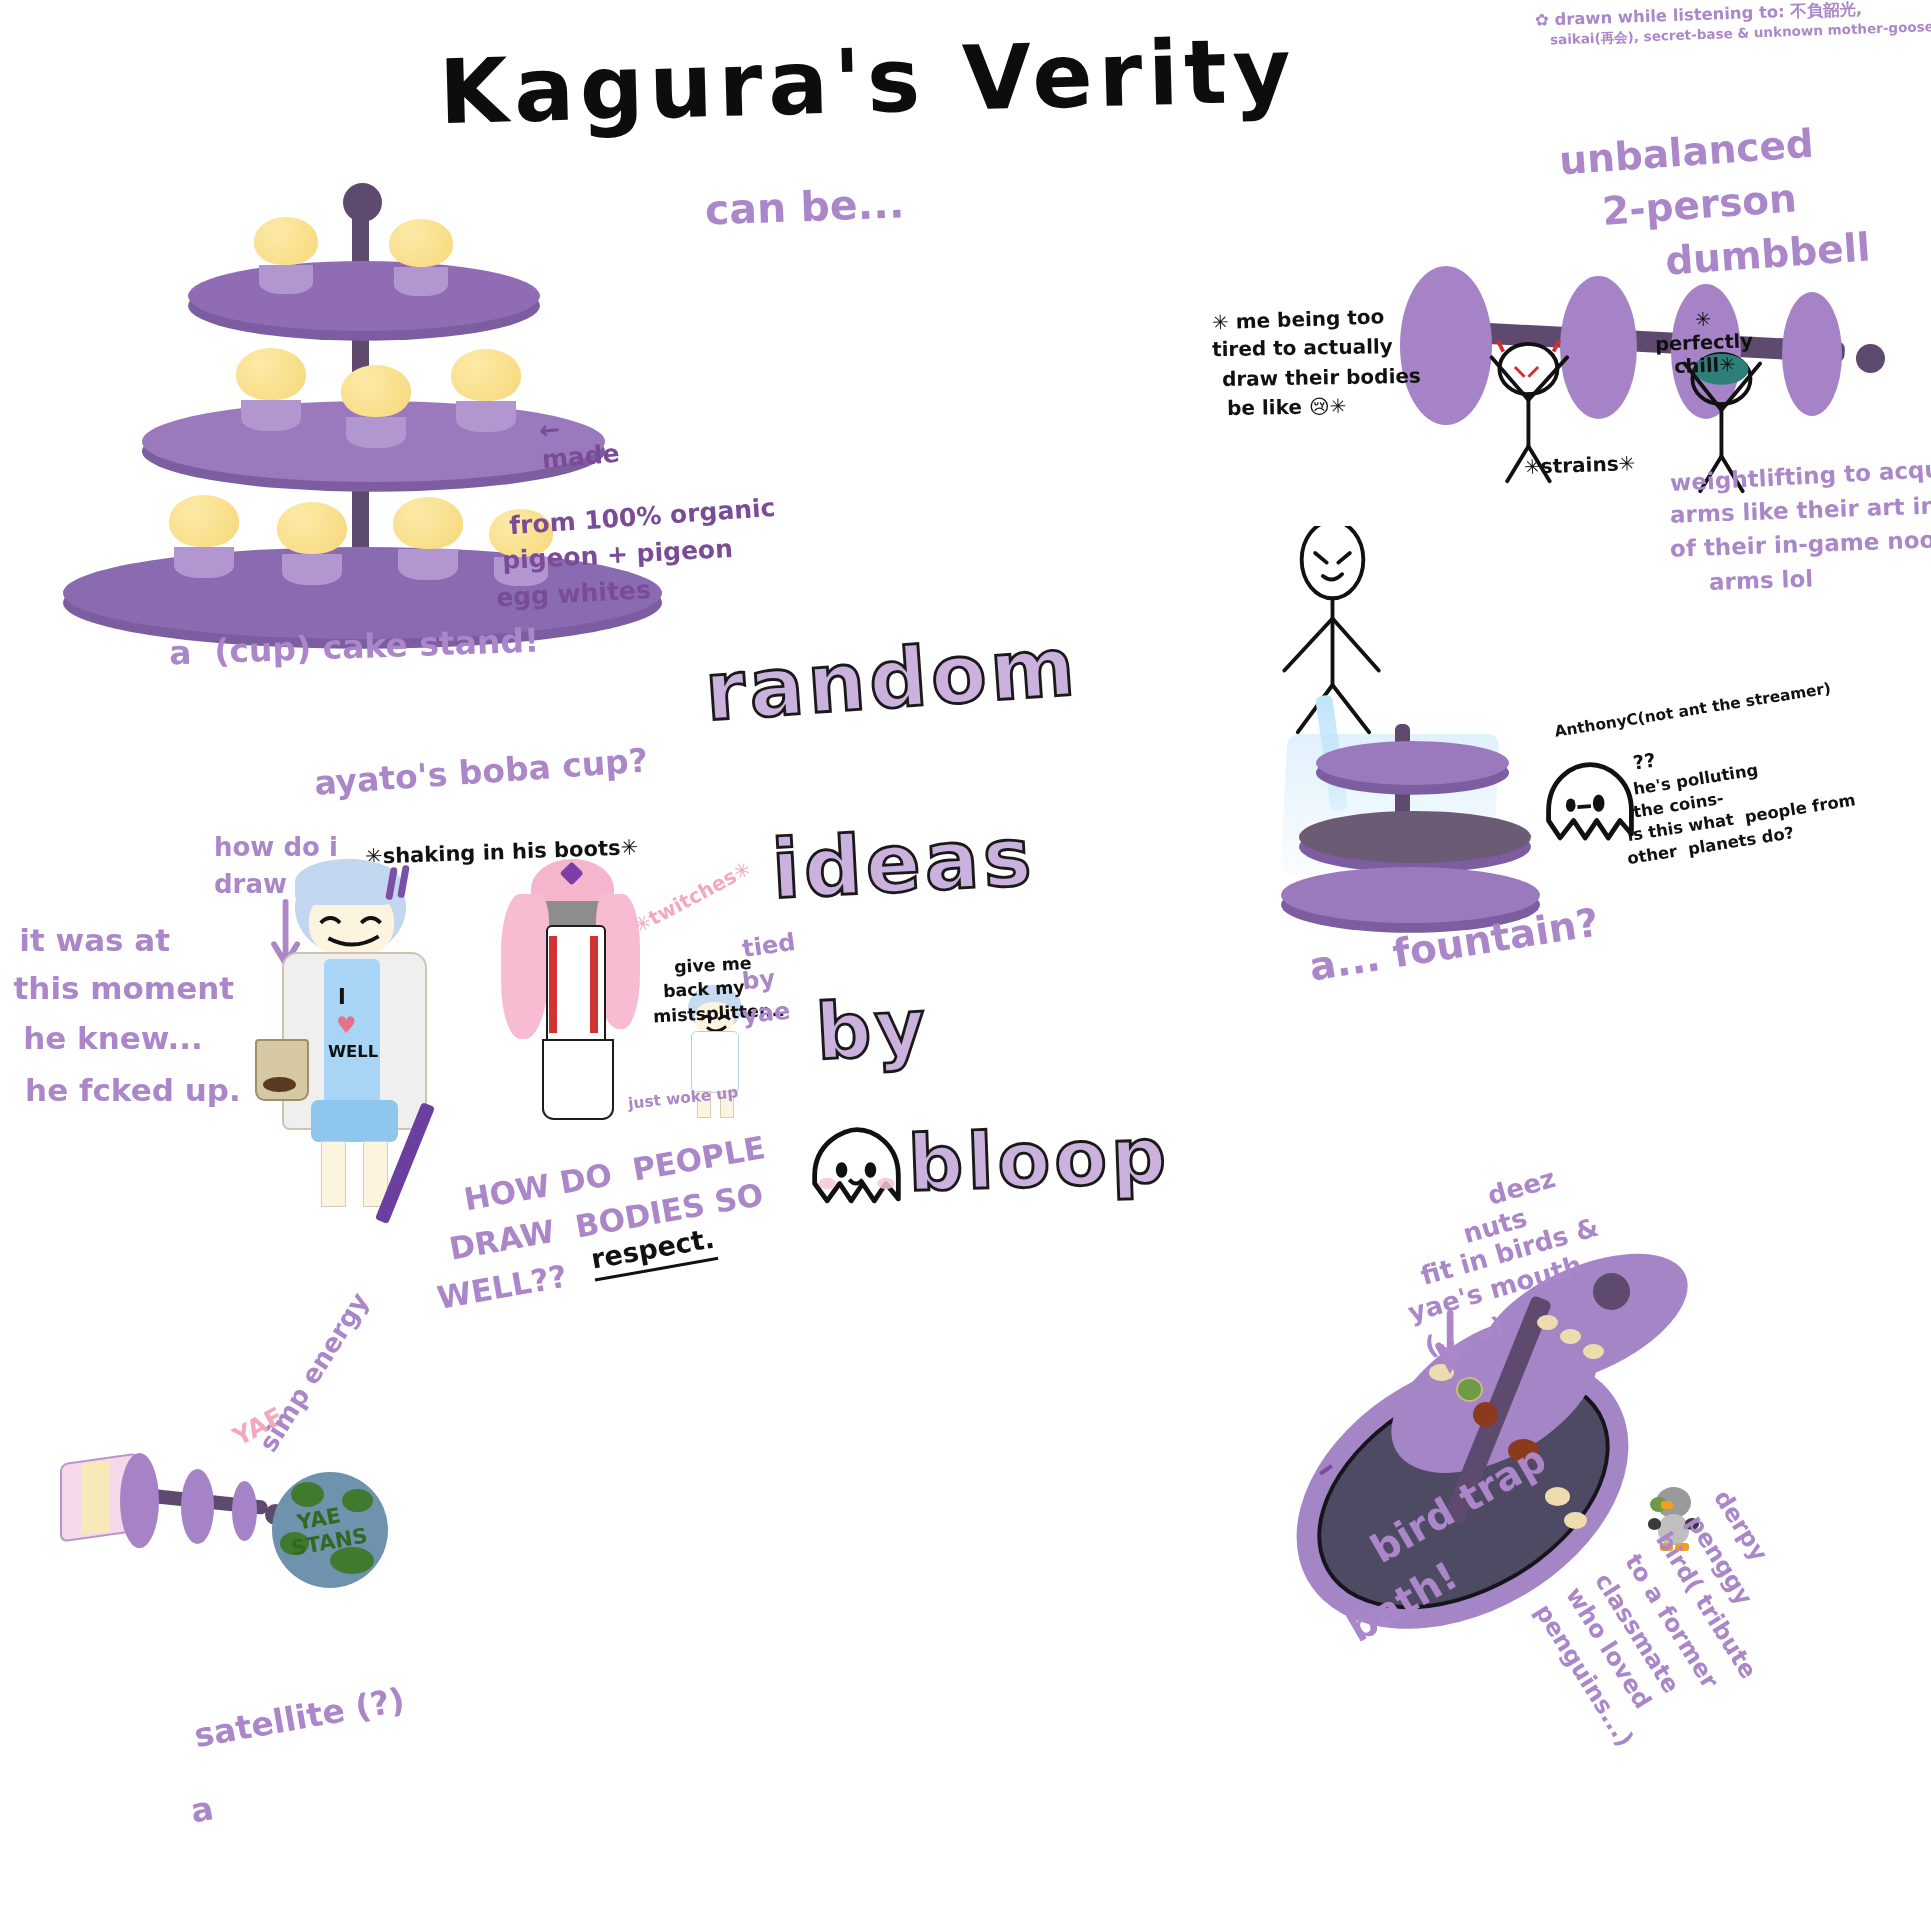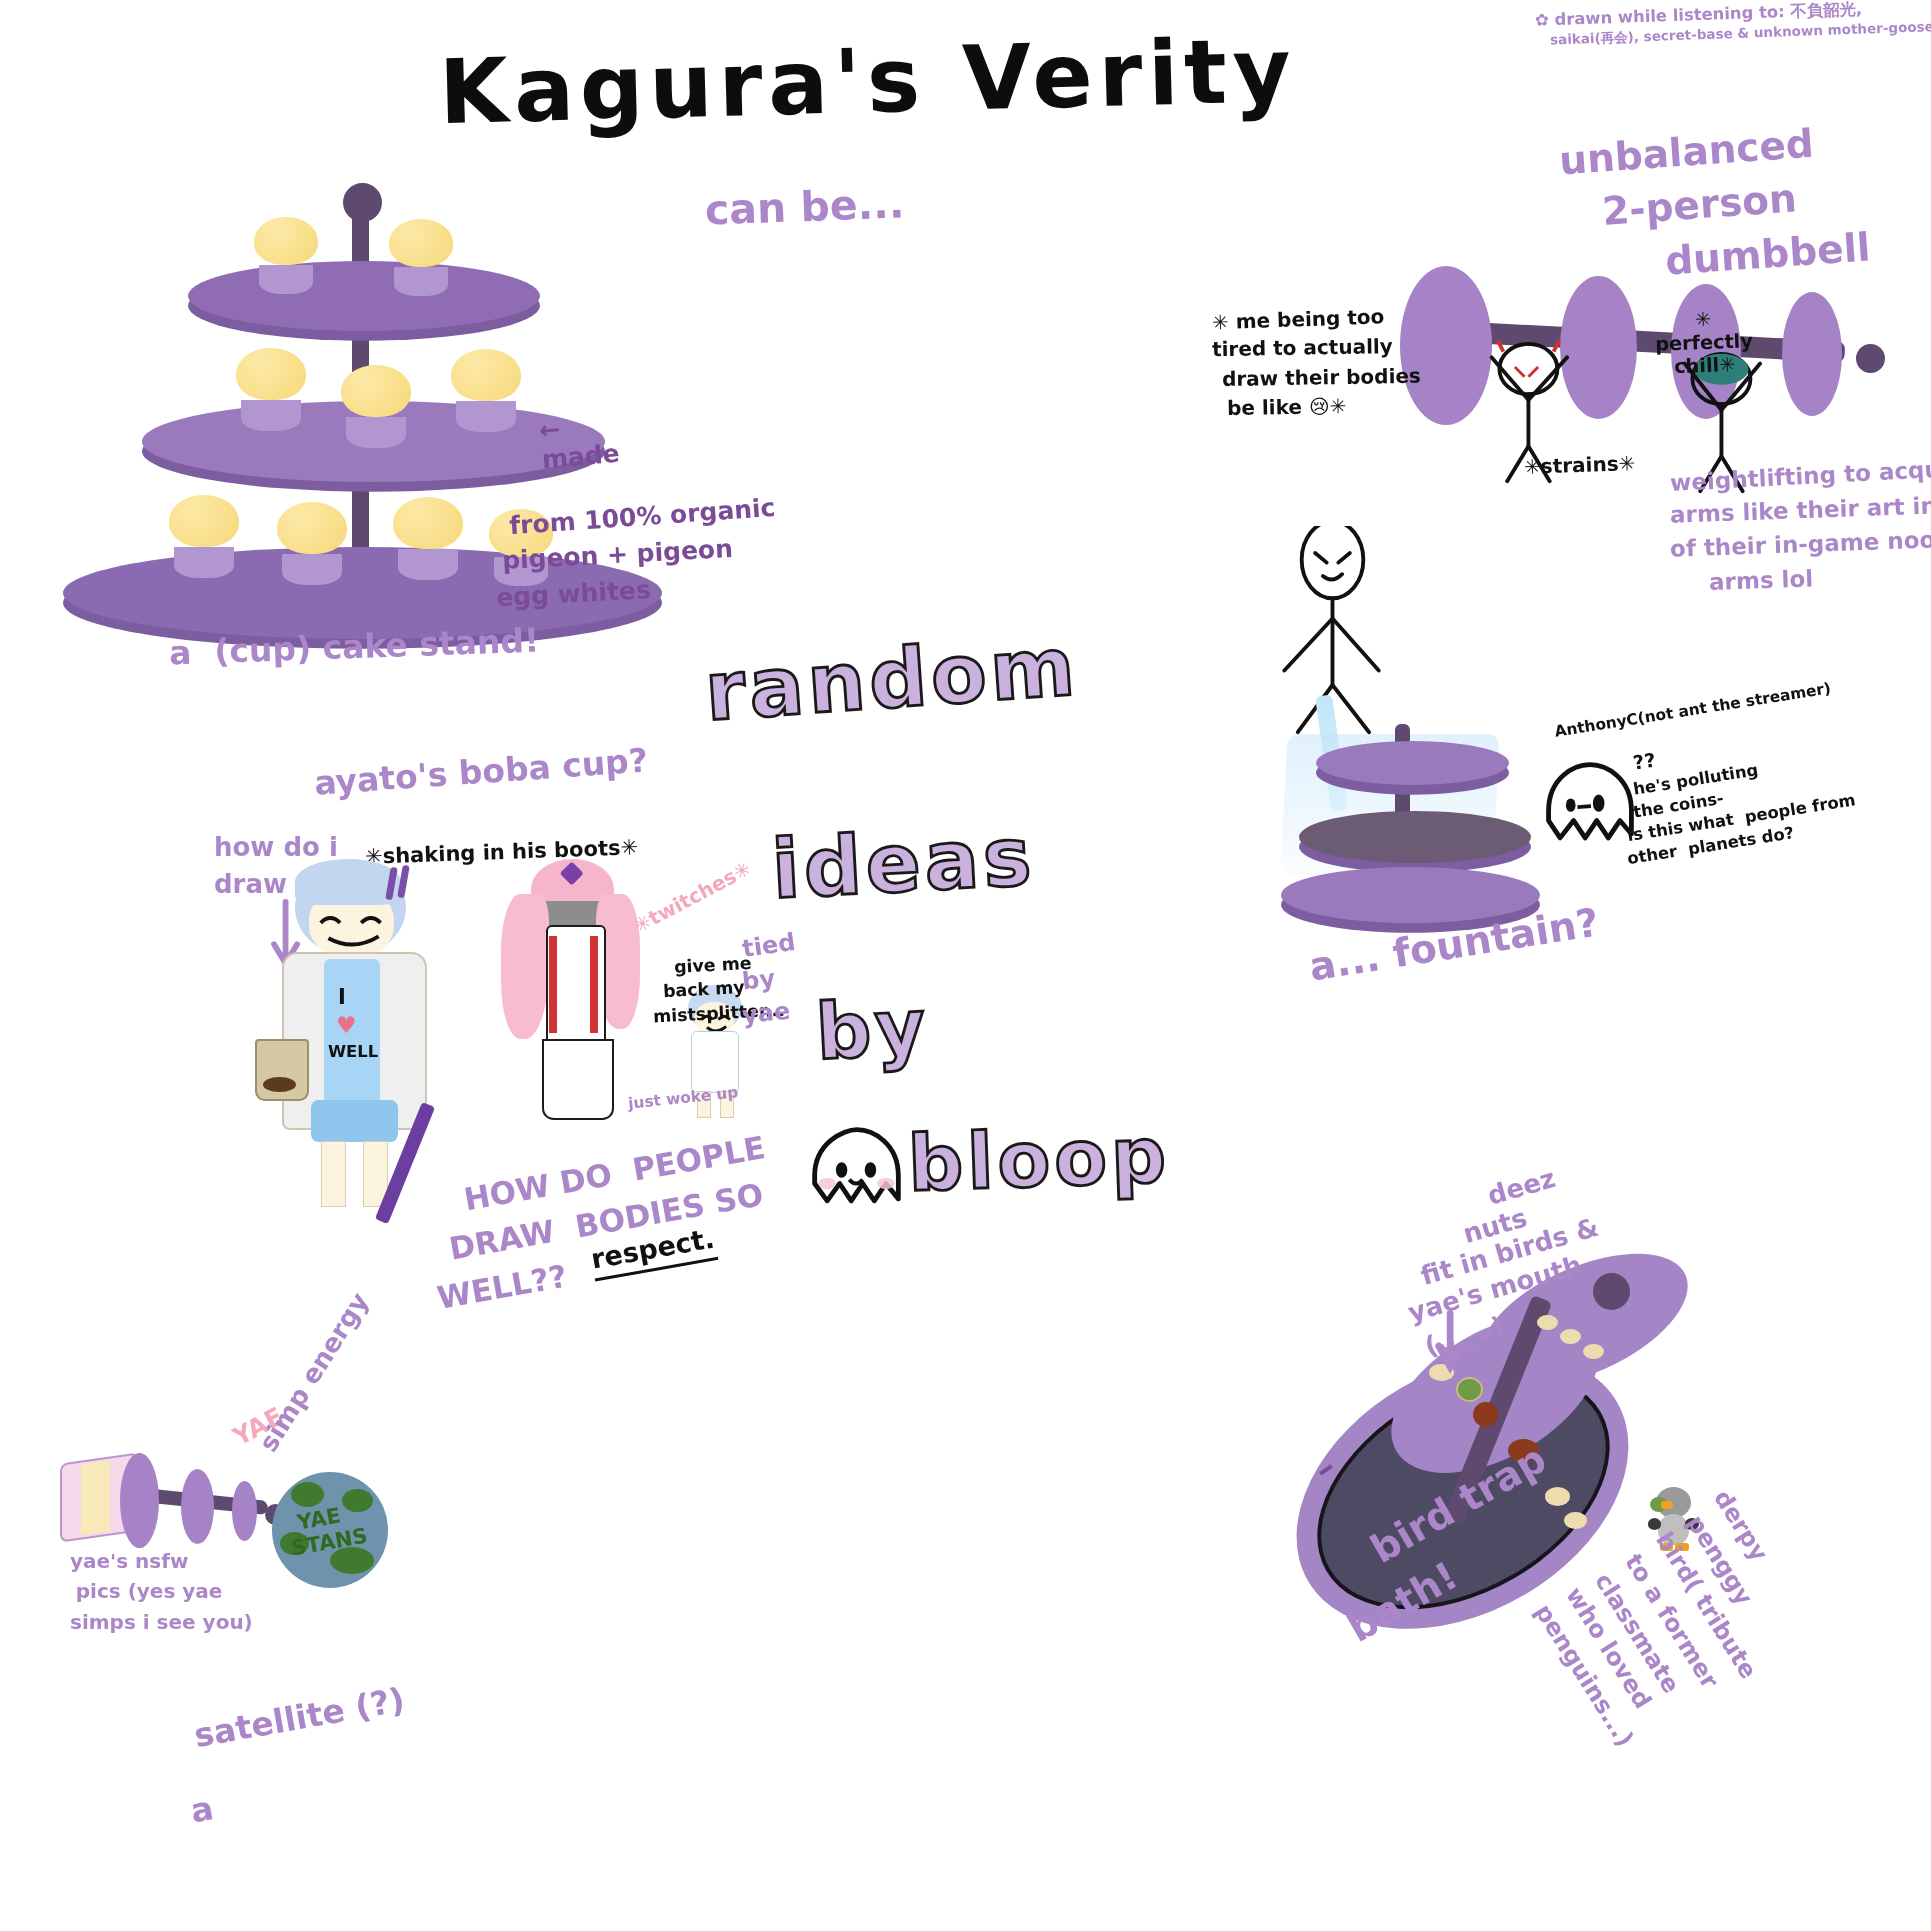--- a/index.html
+++ b/index.html
@@ -265,20 +265,26 @@
   <div class="abs" style="left:1632px; top:734px; width:241px;">
     <div class="txt black-hand" style="font-size:19.3px; transform:rotate(-9deg);">??</div>
     <div class="txt black-hand" style="font-size:16.4px; margin-top:3.9px; transform:rotate(-9deg);">he's polluting</div>
     <div class="txt black-hand" style="font-size:16.4px; margin-top:3.9px; transform:rotate(-9deg);">the coins-</div>
     <div class="txt black-hand" style="font-size:16.4px; margin-top:3.9px; margin-left:-5.8px; transform:rotate(-9deg);">is this what  people from</div>
     <div class="txt black-hand" style="font-size:16.4px; margin-top:3.9px; margin-left:-5.8px; transform:rotate(-9deg);">other  planets do?</div>
   </div>
 
   <div class="abs txt purple-hand" style="left:314px; top:753px; font-size:33px; transform:rotate(-4deg);">ayato's boba cup?</div>
 
+  <div class="abs" style="left:19.3px; top:922px; width:241px;">
+    <div class="txt purple-hand" style="font-size:31px;">it was at</div>
+    <div class="txt purple-hand" style="font-size:31px; margin-top:11.6px; margin-left:-5.8px;">this moment</div>
+    <div class="txt purple-hand" style="font-size:31px; margin-top:13.5px; margin-left:3.9px;">he knew...</div>
+    <div class="txt purple-hand" style="font-size:31px; margin-top:15.4px; margin-left:5.8px;">he fcked up.</div>
+  </div>
 
   <div class="abs" style="left:214px; top:832px; width:193px;">
     <div class="txt purple-hand" style="font-size:26px;">how do i</div>
     <div class="txt purple-hand" style="font-size:26px; margin-top:6.8px;">draw arms...</div>
   </div>
   <svg class="abs" style="left:268px; top:898px;" width="39" height="77" viewBox="0 0 40 80">
     <path d="M18 4 L18 64 M6 48 L18 68 L30 48" stroke="#ab87c9" stroke-width="6" fill="none" stroke-linecap="round"></path>
   </svg>
 
   <div class="abs txt black-hand" style="left:365px; top:840px; font-size:21px; transform:rotate(-2deg);">✳shaking in his boots✳</div>
@@ -362,25 +368,20 @@
   <div class="abs" style="left:60px; top:1448px; width:290px; height:126px;">
     <div class="abs" style="left:0px; top:9.7px; width:75px; height:75px; background:#f5d9ea; border:2.9px solid #bb94cc; border-radius:7.7px; transform:skewY(-8deg);"></div>
     <div class="abs" style="left:21px; top:13.5px; width:29px; height:71px; background:#f7eab8; transform:skewY(-8deg);"></div>
     <div class="abs bar" style="left:73px; top:46px; width:135px; height:13.5px; transform:rotate(6deg);"></div>
     <div class="abs weight" style="left:60px; top:4.8px; width:39px; height:95px;"></div>
     <div class="abs weight" style="left:121px; top:21px; width:33px; height:75px;"></div>
     <div class="abs weight" style="left:172px; top:33px; width:25px; height:60px;"></div>
     <div class="abs knob" style="left:205px; top:56px; width:21px; height:21px;"></div>
   </div>
 
-  <div class="abs" style="left:70px; top:1550px; width:212px;">
-    <div class="txt purple-hand" style="font-size:20px;">yae's nsfw</div>
-    <div class="txt purple-hand" style="font-size:20px; margin-top:6.8px; margin-left:5.8px;">pics (yes yae</div>
-    <div class="txt purple-hand" style="font-size:20px; margin-top:6.8px; margin-left:0px;">simps i see you)</div>
-  </div>
 
   <div class="abs txt pink-hand" style="left:232px; top:1412px; font-size:25px; transform:rotate(-28deg);">YAE</div>
   <div class="abs txt purple-hand" style="left:253px; top:1441px; font-size:26px; transform:rotate(-58deg); transform-origin:left top;">simp energy</div>
 
   <div class="abs globe" style="left:272px; top:1472px; width:116px; height:116px;">
     <div class="landmass" style="left:19.3px; top:9.7px; width:33px; height:25px;"></div>
     <div class="landmass" style="left:70px; top:17.4px; width:31px; height:23px;"></div>
     <div class="landmass" style="left:7.7px; top:60px; width:29px; height:23px;"></div>
     <div class="landmass" style="left:58px; top:75px; width:44px; height:27px;"></div>
     <div class="abs txt" style="left:25px; top:35px; font-size:21px; font-weight:bold; color:#2f6a20; transform:rotate(-10deg);">YAE</div>

